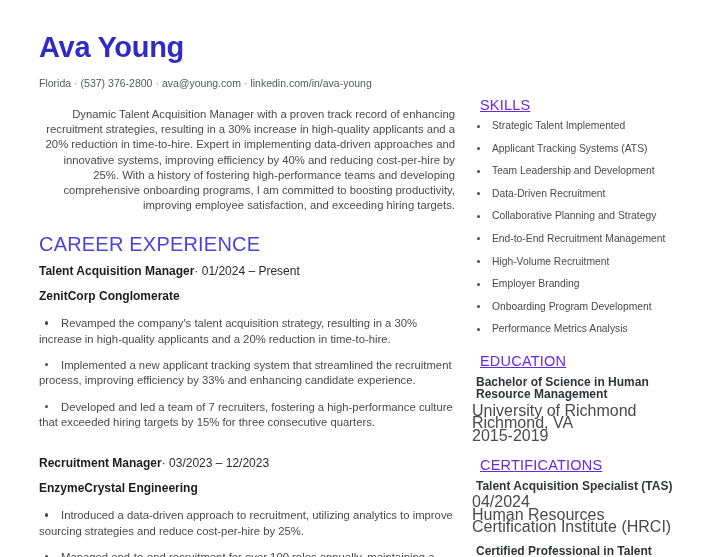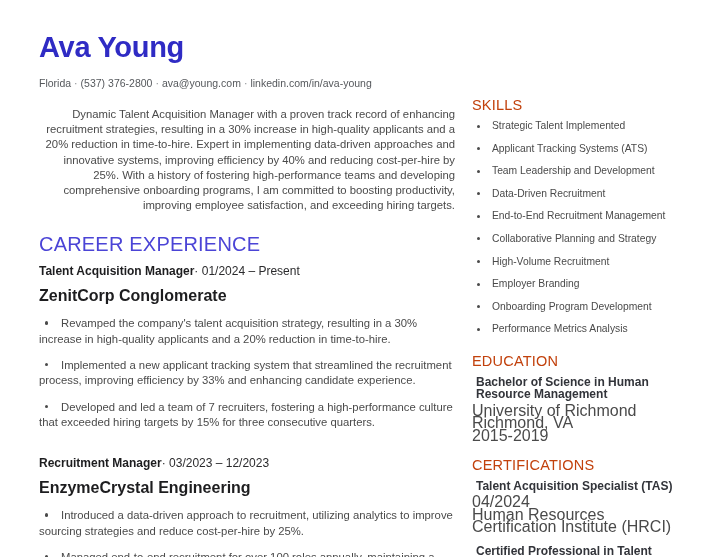--- a/index.html
+++ b/index.html
@@ -83,21 +83,21 @@
   }
   .job-sep {
     color: #1d1d1f;
   }
   .job-dates {
     font-weight: normal;
     color: #2b2b2d;
   }
 
   .job-company {
-    font-size: 16px;
+    font-size: 12px;
     line-height: 16px;
     font-weight: bold;
     color: #1d1d1f;
     margin: 0 0 12px 0;
   }
 
   .bullets { margin: 0; padding: 0; list-style: none; }
 
   .bullets li {
     position: relative;
@@ -125,24 +125,25 @@
   .side-col {
     position: absolute;
     left: 472px;
     top: 96px;
     width: 205px;
   }
 
   .side-heading {
     font-size: 14.5px;
     line-height: 18px;
-    color: #c2410c;
+    color: #6d28d9;
     font-weight: normal;
     letter-spacing: 0.2px;
-    margin: 0 0 6px 0;
+    margin: 0 0 6px 8px;
+    text-decoration: underline;
   }
 
   .skill-list { margin: 0 0 16px 0; padding: 0; list-style: none; }
   .skill-list li {
     position: relative;
     font-size: 10.3px;
     line-height: 12.6px;
     color: #4a4a4a;
     margin-bottom: 10px;
     text-indent: 20px;
@@ -222,22 +223,22 @@
   </div>
 
   <div class="side-col">
 
     <h2 class="side-heading">SKILLS</h2>
     <ul class="skill-list">
       <li><span class="dot"></span><span>Strategic Talent Implemented</span></li>
       <li><span class="dot"></span><span>Applicant Tracking Systems (ATS)</span></li>
       <li><span class="dot"></span><span>Team Leadership and Development</span></li>
       <li><span class="dot"></span><span>Data-Driven Recruitment</span></li>
+      <li><span class="dot"></span><span>Collaborative Planning and Strategy</span></li>
       <li><span class="dot"></span><span>End-to-End Recruitment Management</span></li>
-      <li><span class="dot"></span><span>Collaborative Planning and Strategy</span></li>
       <li><span class="dot"></span><span>High-Volume Recruitment</span></li>
       <li><span class="dot"></span><span>Employer Branding</span></li>
       <li><span class="dot"></span><span>Onboarding Program Development</span></li>
       <li><span class="dot"></span><span>Performance Metrics Analysis</span></li>
     </ul>
 
     <h2 class="side-heading">EDUCATION</h2>
     <div class="edu-block">
       <p class="side-strong">Bachelor of Science in Human Resource Management</p>
       <p class="side-plain">University of Richmond</p>

